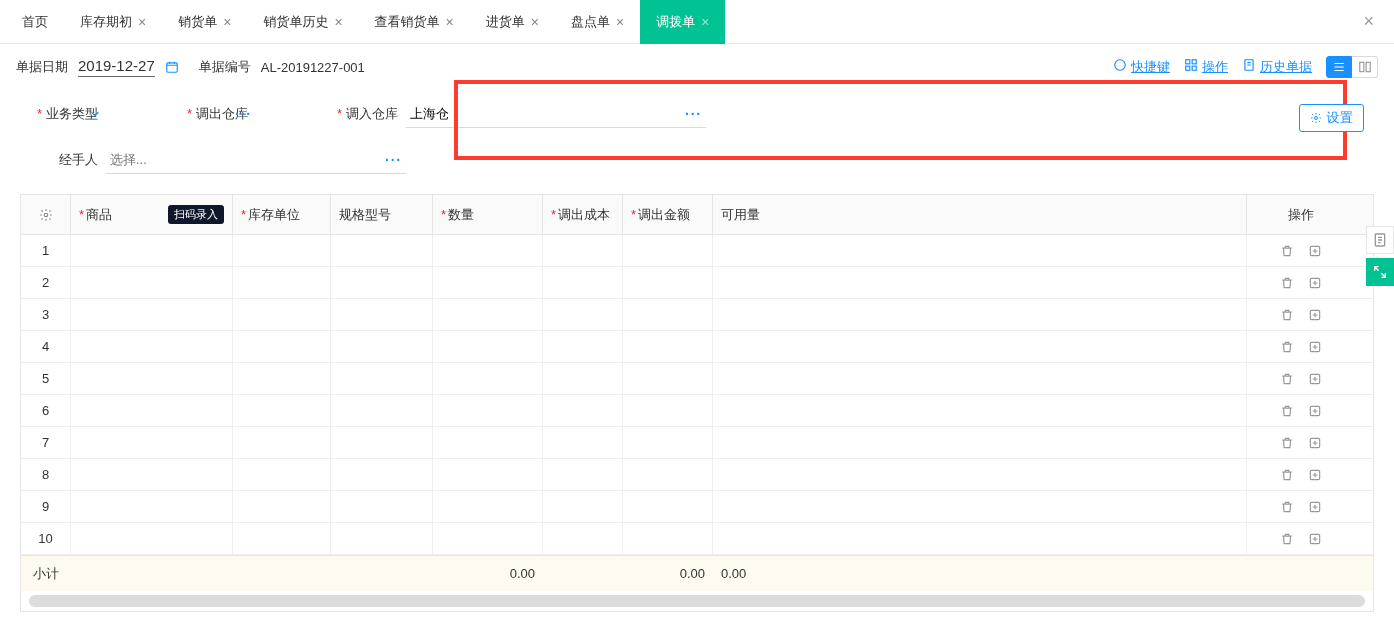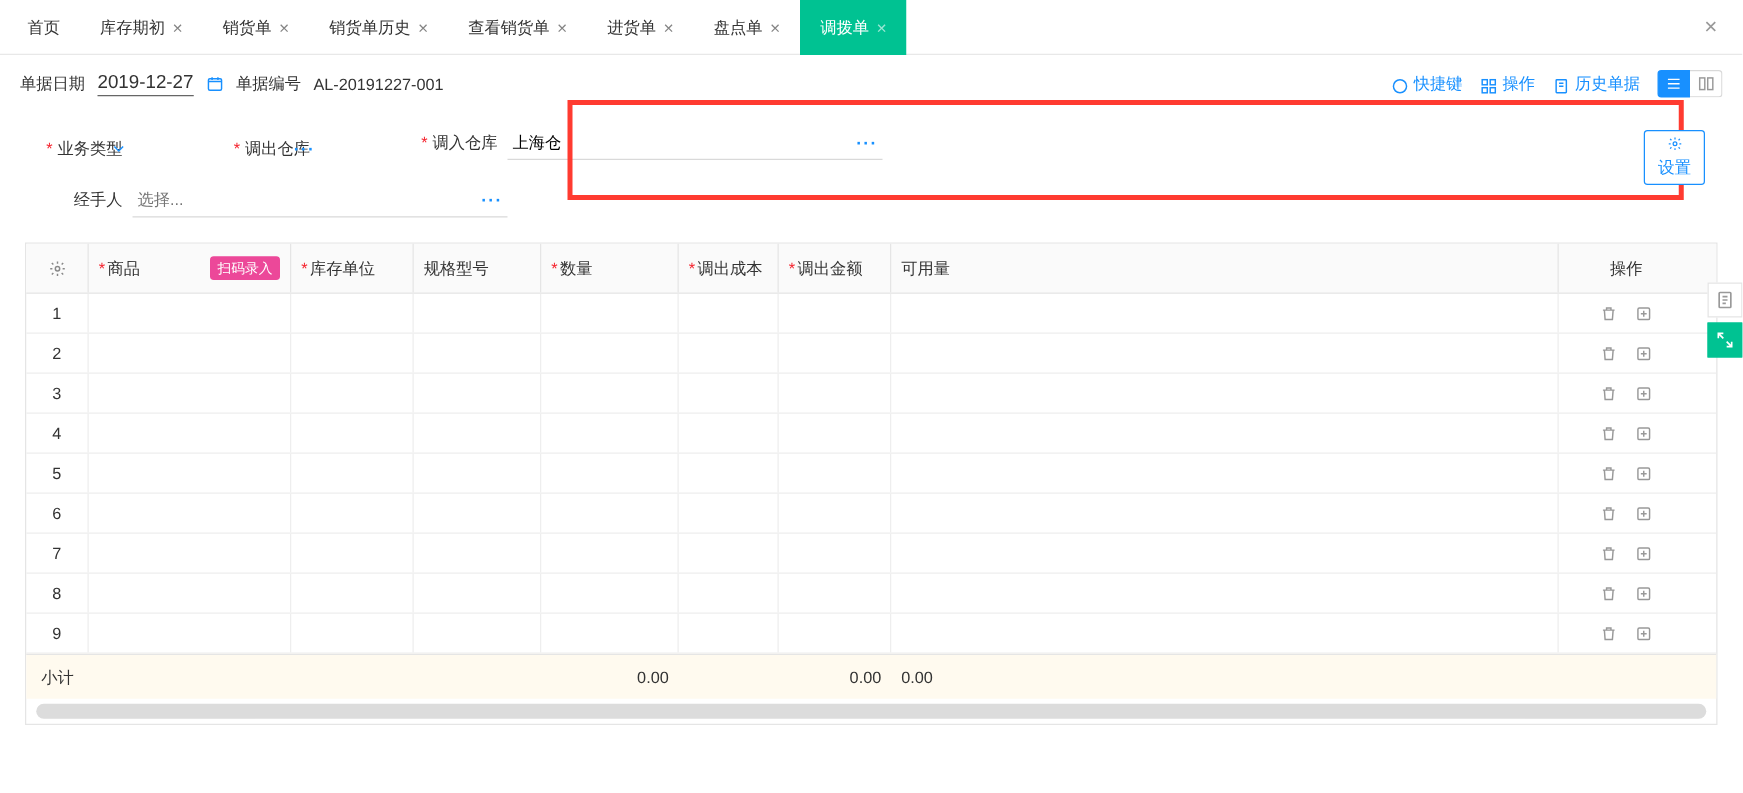--- a/index.html
+++ b/index.html
@@ -7,51 +7,51 @@
 .tabs { display: flex; align-items: center; height: 44px; border-bottom: 1px solid #e8e8e8; padding: 0 6px; }
 .tab { padding: 0 16px; height: 44px; display: flex; align-items: center; gap: 6px; cursor: pointer; color: #333; }
 .tab.active { background: #00c292; color: #fff; }
 .tab-close { font-size: 14px; color: inherit; opacity: .6; }
 .tabs-close-all { margin-left: auto; padding: 0 14px; font-size: 18px; color: #999; cursor: pointer; }
 .toolbar { display: flex; align-items: center; height: 46px; padding: 0 16px; gap: 10px; }
 .field-label { color: #333; }
 .date-val { font-size: 15px; border-bottom: 1px solid #666; padding-bottom: 2px; }
 .cal-icon { width: 14px; height: 14px; }
 .toolbar-right { margin-left: auto; display: flex; align-items: center; gap: 14px; }
-.rlink { display: flex; align-items: flex-end; gap: 4px; color: #1890ff; cursor: pointer; }
+.rlink { display: flex; align-items: flex-start; gap: 4px; color: #1890ff; cursor: pointer; text-decoration: underline; }
 .view-toggle { display: flex; }
 .vt { width: 26px; height: 22px; border: 1px solid #d9d9d9; display: flex; align-items: center; justify-content: center; cursor: pointer; }
 .vt.active { background: #1890ff; border-color: #1890ff; color: #fff; }
 .vt:first-child { border-radius: 3px 0 0 3px; }
 .vt:last-child { border-radius: 0 3px 3px 0; border-left: none; }
 .form-area { padding: 10px 16px 20px; position: relative; }
-.form-row { display: flex; gap: 30px; align-items: flex-end; }
+.form-row { display: flex; gap: 30px; }
 .form-field { display: flex; align-items: center; position: relative; }
 .flabel { width: 90px; text-align: right; padding-right: 8px; }
 .req::before { content: "*"; color: #f5222d; margin-right: 4px; }
 .finput { width: 300px; border: none; border-bottom: 1px solid #d9d9d9; padding: 6px 24px 6px 4px; font-size: 13px; background: transparent; outline: none; }
 .ftrigger { position: absolute; right: 4px; color: #1890ff; cursor: pointer; font-size: 14px; }
 .dots { color: #1890ff; letter-spacing: 1px; font-weight: bold; }
 .red-box { position: absolute; border: 4px solid #ff3b30; top: 80px; left: 454px; width: 893px; height: 80px; pointer-events: none; z-index: 5; }
-.settings-btn { position: absolute; right: 30px; top: 104px; border: 1px solid #1890ff; color: #1890ff; background: #fff; padding: 4px 10px; border-radius: 3px; display: flex; align-items: center; gap: 4px; cursor: pointer; z-index: 10; flex-direction: column; }
+.settings-btn { position: absolute; right: 30px; top: 104px; border: 1px solid #1890ff; color: #1890ff; background: #fff; padding: 4px 10px; border-radius: 3px; display: flex; align-items: center; gap: 4px; cursor: pointer; z-index: 10; }
 .grid-wrap { margin: 0 20px; border: 1px solid #e5e5e5; position: relative; }
 .grid-head { display: flex; background: #fafafa; border-bottom: 1px solid #e5e5e5; height: 40px; }
 .gh { border-right: 1px solid #e5e5e5; display: flex; align-items: center; padding: 0 8px; font-weight: 500; }
 .gh .req-star { color: #f5222d; margin-right: 2px; }
 .gh:last-child { border-right: none; }
 .col-idx { width: 50px; justify-content: center; }
 .col-prod { width: 162px; }
 .col-unit { width: 98px; }
 .col-spec { width: 102px; }
 .col-qty { width: 110px; }
 .col-cost { width: 80px; }
 .col-amt { width: 90px; }
 .col-avail { width: 534px; }
 .col-ops { width: 108px; justify-content: center; }
-.scan-badge { background: #ec4899; color: #fff; font-size: 11px; padding: 2px 6px; border-radius: 3px; margin-left: auto; }
+.scan-badge { background: #0f172a; color: #fff; font-size: 11px; padding: 2px 6px; border-radius: 3px; margin-left: auto; }
 .gear { color: #888; }
 .grid-body { max-height: 350px; overflow-y: auto; overflow-x: auto; }
 .grow { display: flex; height: 32px; border-bottom: 1px solid #eee; }
 .gc { border-right: 1px solid #eee; display: flex; align-items: center; padding: 0 8px; }
 .gc:last-child { border-right: none; }
 .ops-cell { justify-content: center; gap: 14px; color: #999; }
 .ops-cell span { cursor: pointer; }
 .subtotal { display: flex; height: 36px; background: #fffaef; border-top: 1px solid #e5e5e5; }
 .subtotal .gc { border-right: none; }
 .scroll-stub { height: 12px; background: #dcdcdc; border-radius: 6px; margin: 4px 8px 4px 8px; }
@@ -100,21 +100,21 @@
 
 <div class="toolbar">
   <span class="field-label">单据日期</span>
   <span class="date-val">2019-12-27</span>
   <span>
     <svg class="cal-icon" viewBox="0 0 24 24" fill="none" stroke="#1890ff" stroke-width="2">
         <rect x="3" y="5" width="18" height="16" rx="2"></rect>
         <path d="M3 9h18M8 3v4M16 3v4"></path>
       </svg>
   </span>
-  <span class="field-label" style="">单据编号</span>
+  <span class="field-label" style="margin-left:10px">单据编号</span>
   <span>AL-20191227-001</span>
   <div class="toolbar-right">
     <span class="rlink">
       <svg width="14" height="14" viewBox="0 0 24 24" fill="none" stroke="#1890ff" stroke-width="2">
           <circle cx="12" cy="12" r="9"></circle>
         </svg>
       <span>快捷键</span>
     </span>
     <span class="rlink">
       <svg width="14" height="14" viewBox="0 0 24 24" fill="none" stroke="#1890ff" stroke-width="2">
@@ -429,20 +429,43 @@
             </svg>
           </span>
           <span>
             <svg width="14" height="14" viewBox="0 0 24 24" fill="none" stroke="#999" stroke-width="2">
               <rect x="4" y="4" width="16" height="16" rx="2"></rect>
               <path d="M12 8v8M8 12h8"></path>
             </svg>
           </span>
         </div>
       </div>
+      <div class="grow">
+        <div class="gc col-idx" style="justify-content:center">10</div>
+        <div class="gc col-prod"></div>
+        <div class="gc col-unit"></div>
+        <div class="gc col-spec"></div>
+        <div class="gc col-qty"></div>
+        <div class="gc col-cost"></div>
+        <div class="gc col-amt"></div>
+        <div class="gc col-avail"></div>
+        <div class="gc col-ops ops-cell">
+          <span>
+            <svg width="14" height="14" viewBox="0 0 24 24" fill="none" stroke="#999" stroke-width="2">
+              <path d="M4 7h16M9 7V4h6v3M6 7l1 13h10l1-13"></path>
+            </svg>
+          </span>
+          <span>
+            <svg width="14" height="14" viewBox="0 0 24 24" fill="none" stroke="#999" stroke-width="2">
+              <rect x="4" y="4" width="16" height="16" rx="2"></rect>
+              <path d="M12 8v8M8 12h8"></path>
+            </svg>
+          </span>
+        </div>
+      </div>
     </div>
   <div class="subtotal">
     <div class="gc col-idx" style="justify-content:center">小计</div>
     <div class="gc col-prod"></div>
     <div class="gc col-unit"></div>
     <div class="gc col-spec"></div>
     <div class="gc col-qty" style="justify-content:flex-end">0.00</div>
     <div class="gc col-cost"></div>
     <div class="gc col-amt" style="justify-content:flex-end">0.00</div>
     <div class="gc col-avail">0.00</div>

